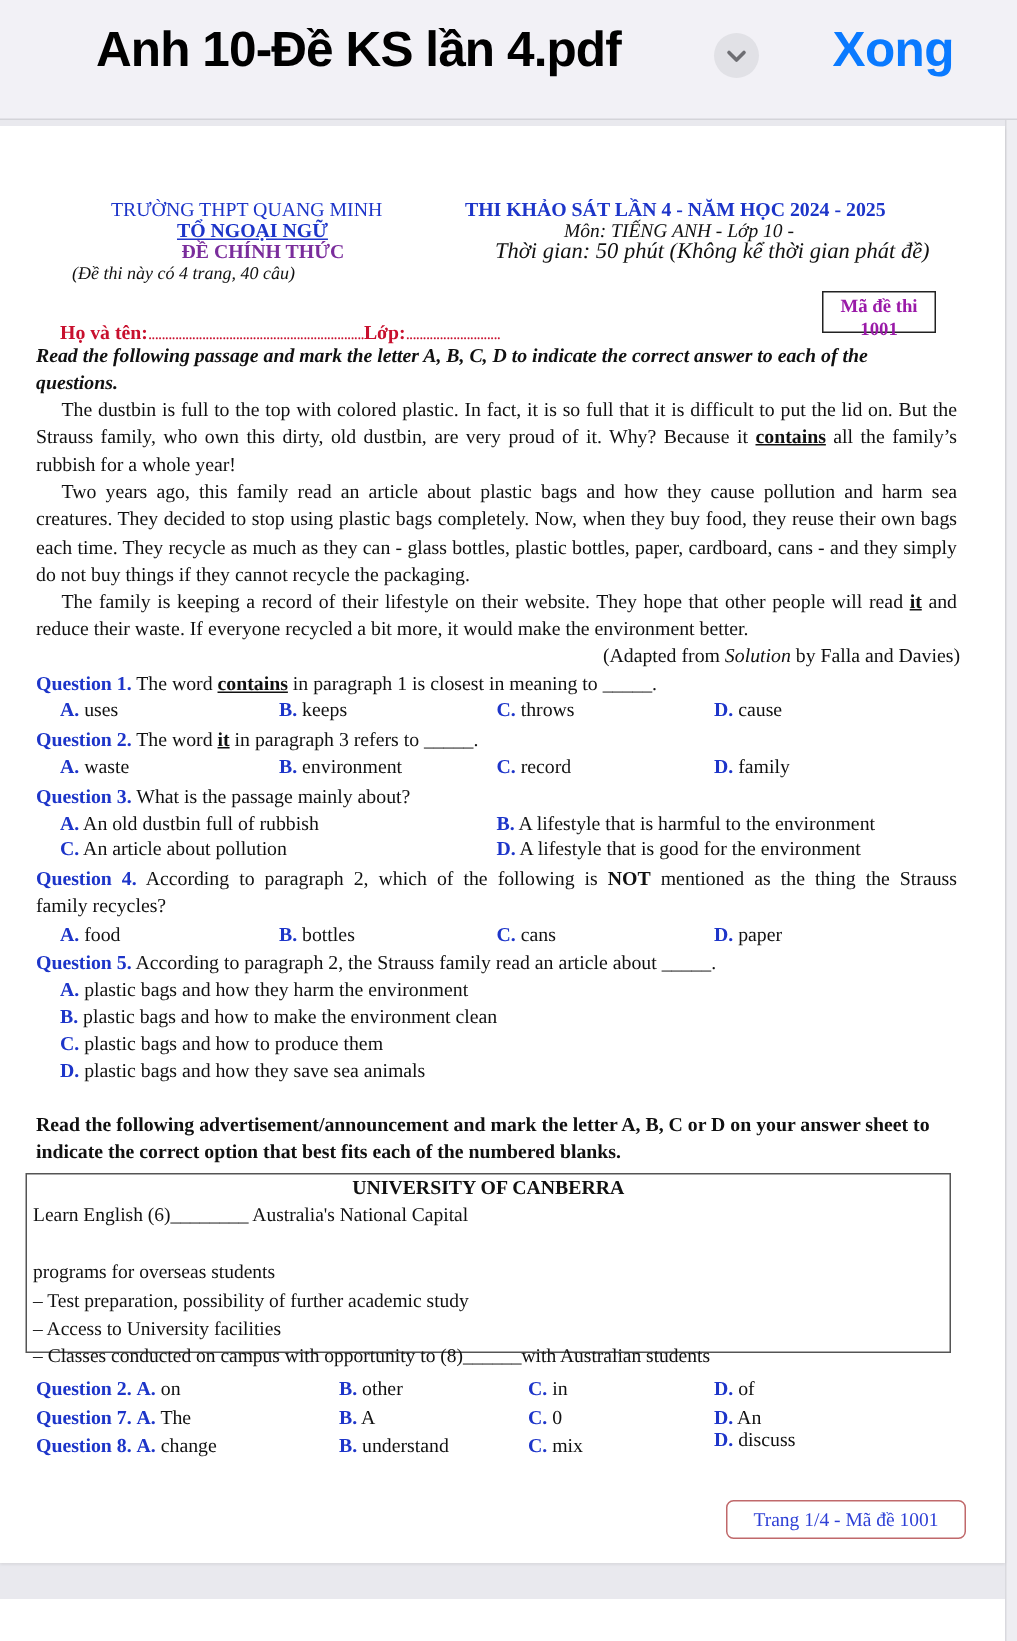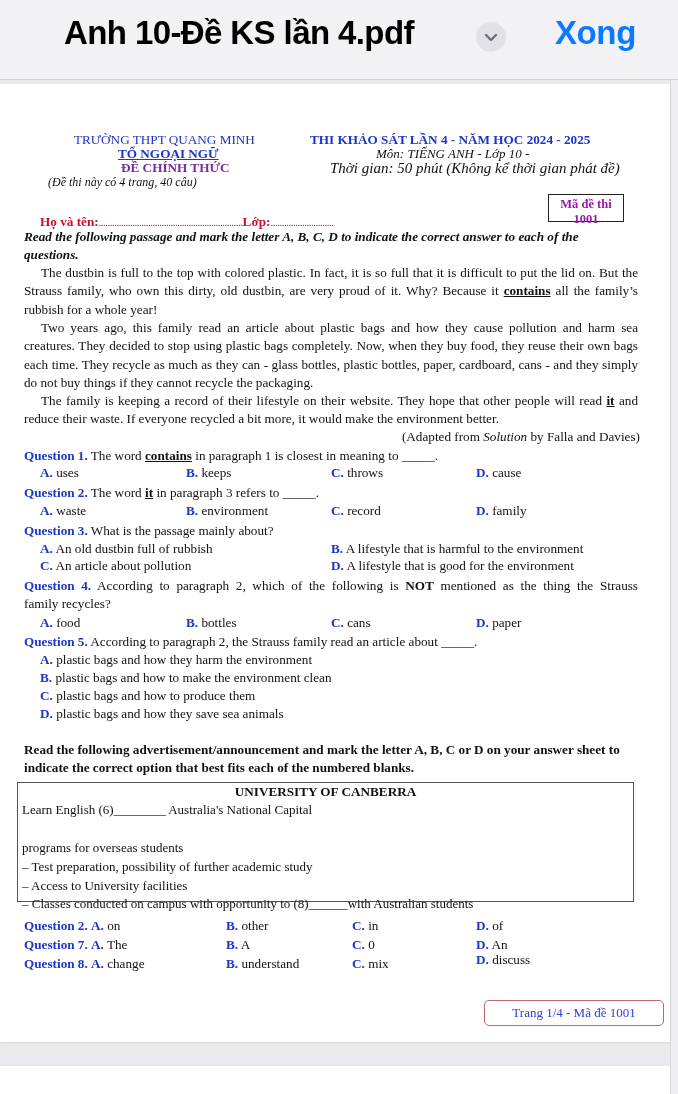--- a/index.html
+++ b/index.html
@@ -63,21 +63,21 @@
     font-size: 12.5px; line-height: 15px; color: #9a1aa8; padding-top: 2px;
   }
 
   .ad-box {
     position: absolute; left: 17px; top: 698px; width: 617px; height: 120px;
     border: 1px solid #555;
   }
   .ad-line { position: absolute; left: 4px; font-size: 13px; white-space: nowrap; }
 
   .footer-box {
-    position: absolute; left: 484px; top: 916px; width: 180px; height: 26px;
+    position: absolute; left: 484px; top: 916px; width: 160px; height: 26px;
     border: 1.3px solid #c0696b; border-radius: 5px;
     font-size: 13px; color: #2d3fd6; text-align: center; line-height: 24px;
   }
 </style>
 </head>
 <body>
 
 <div class="navbar">
   <div class="nav-title">Anh 10-Đề KS lần 4.pdf</div>
   <div class="nav-chevron">

